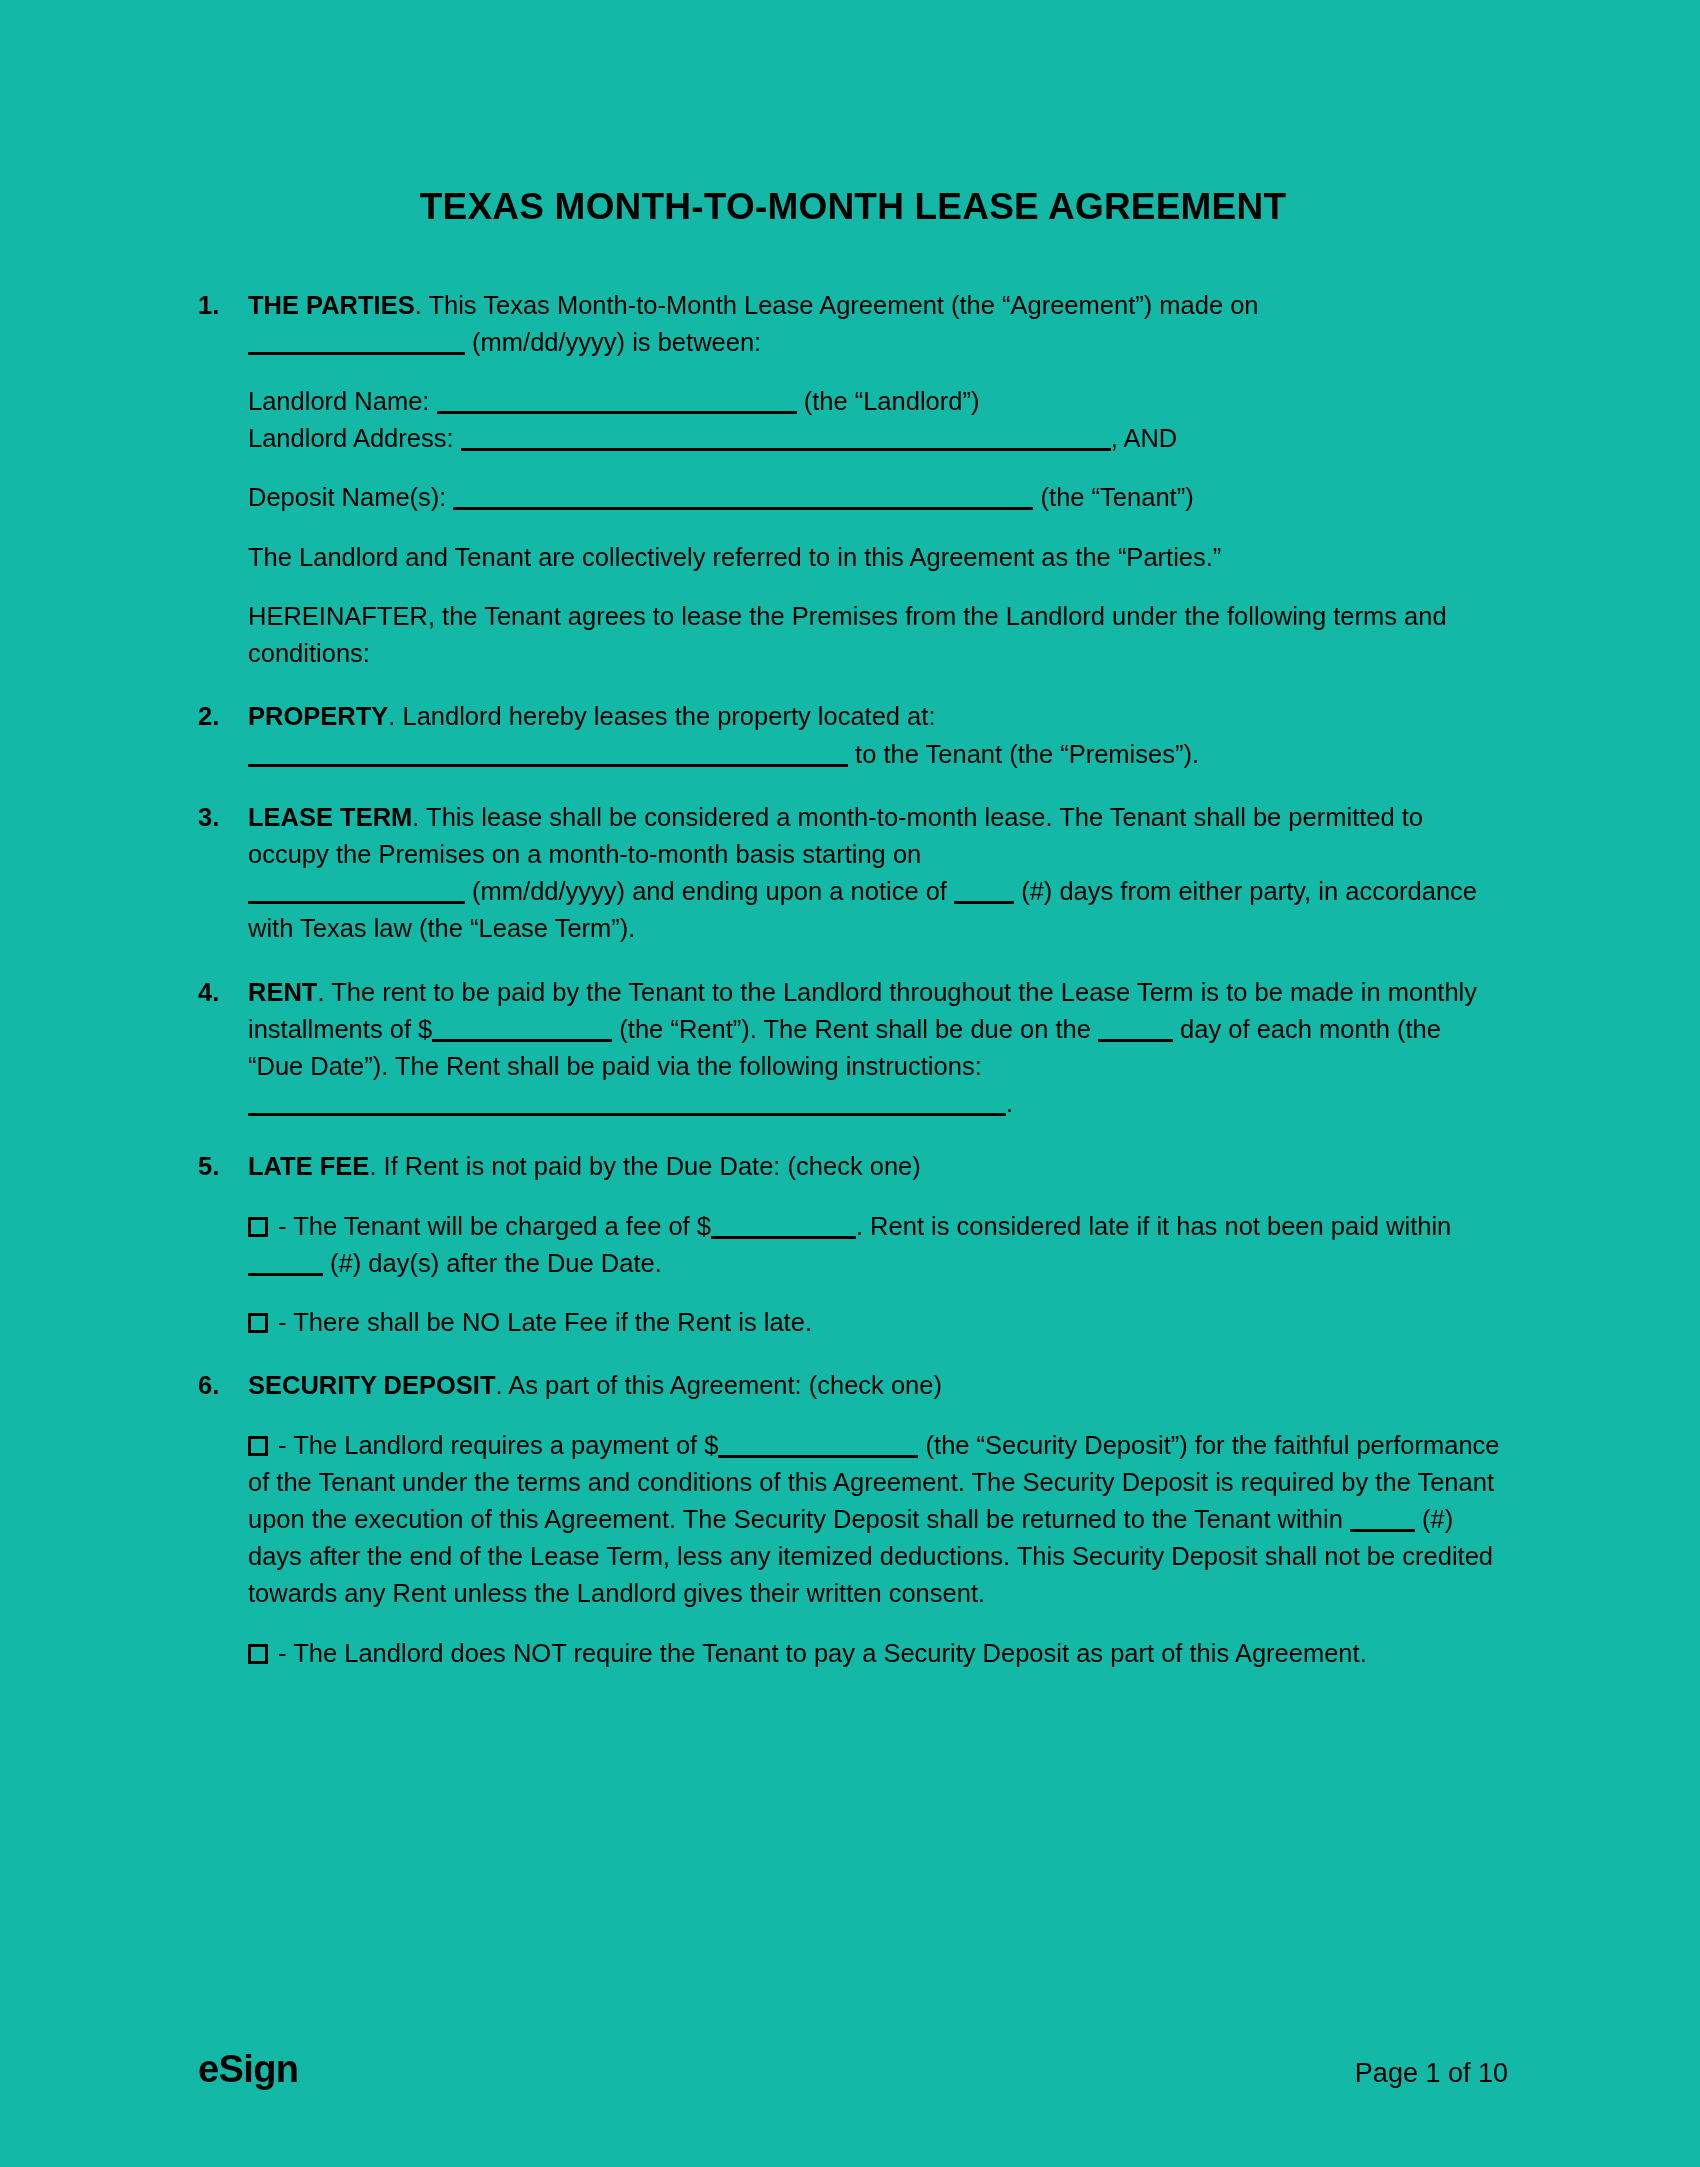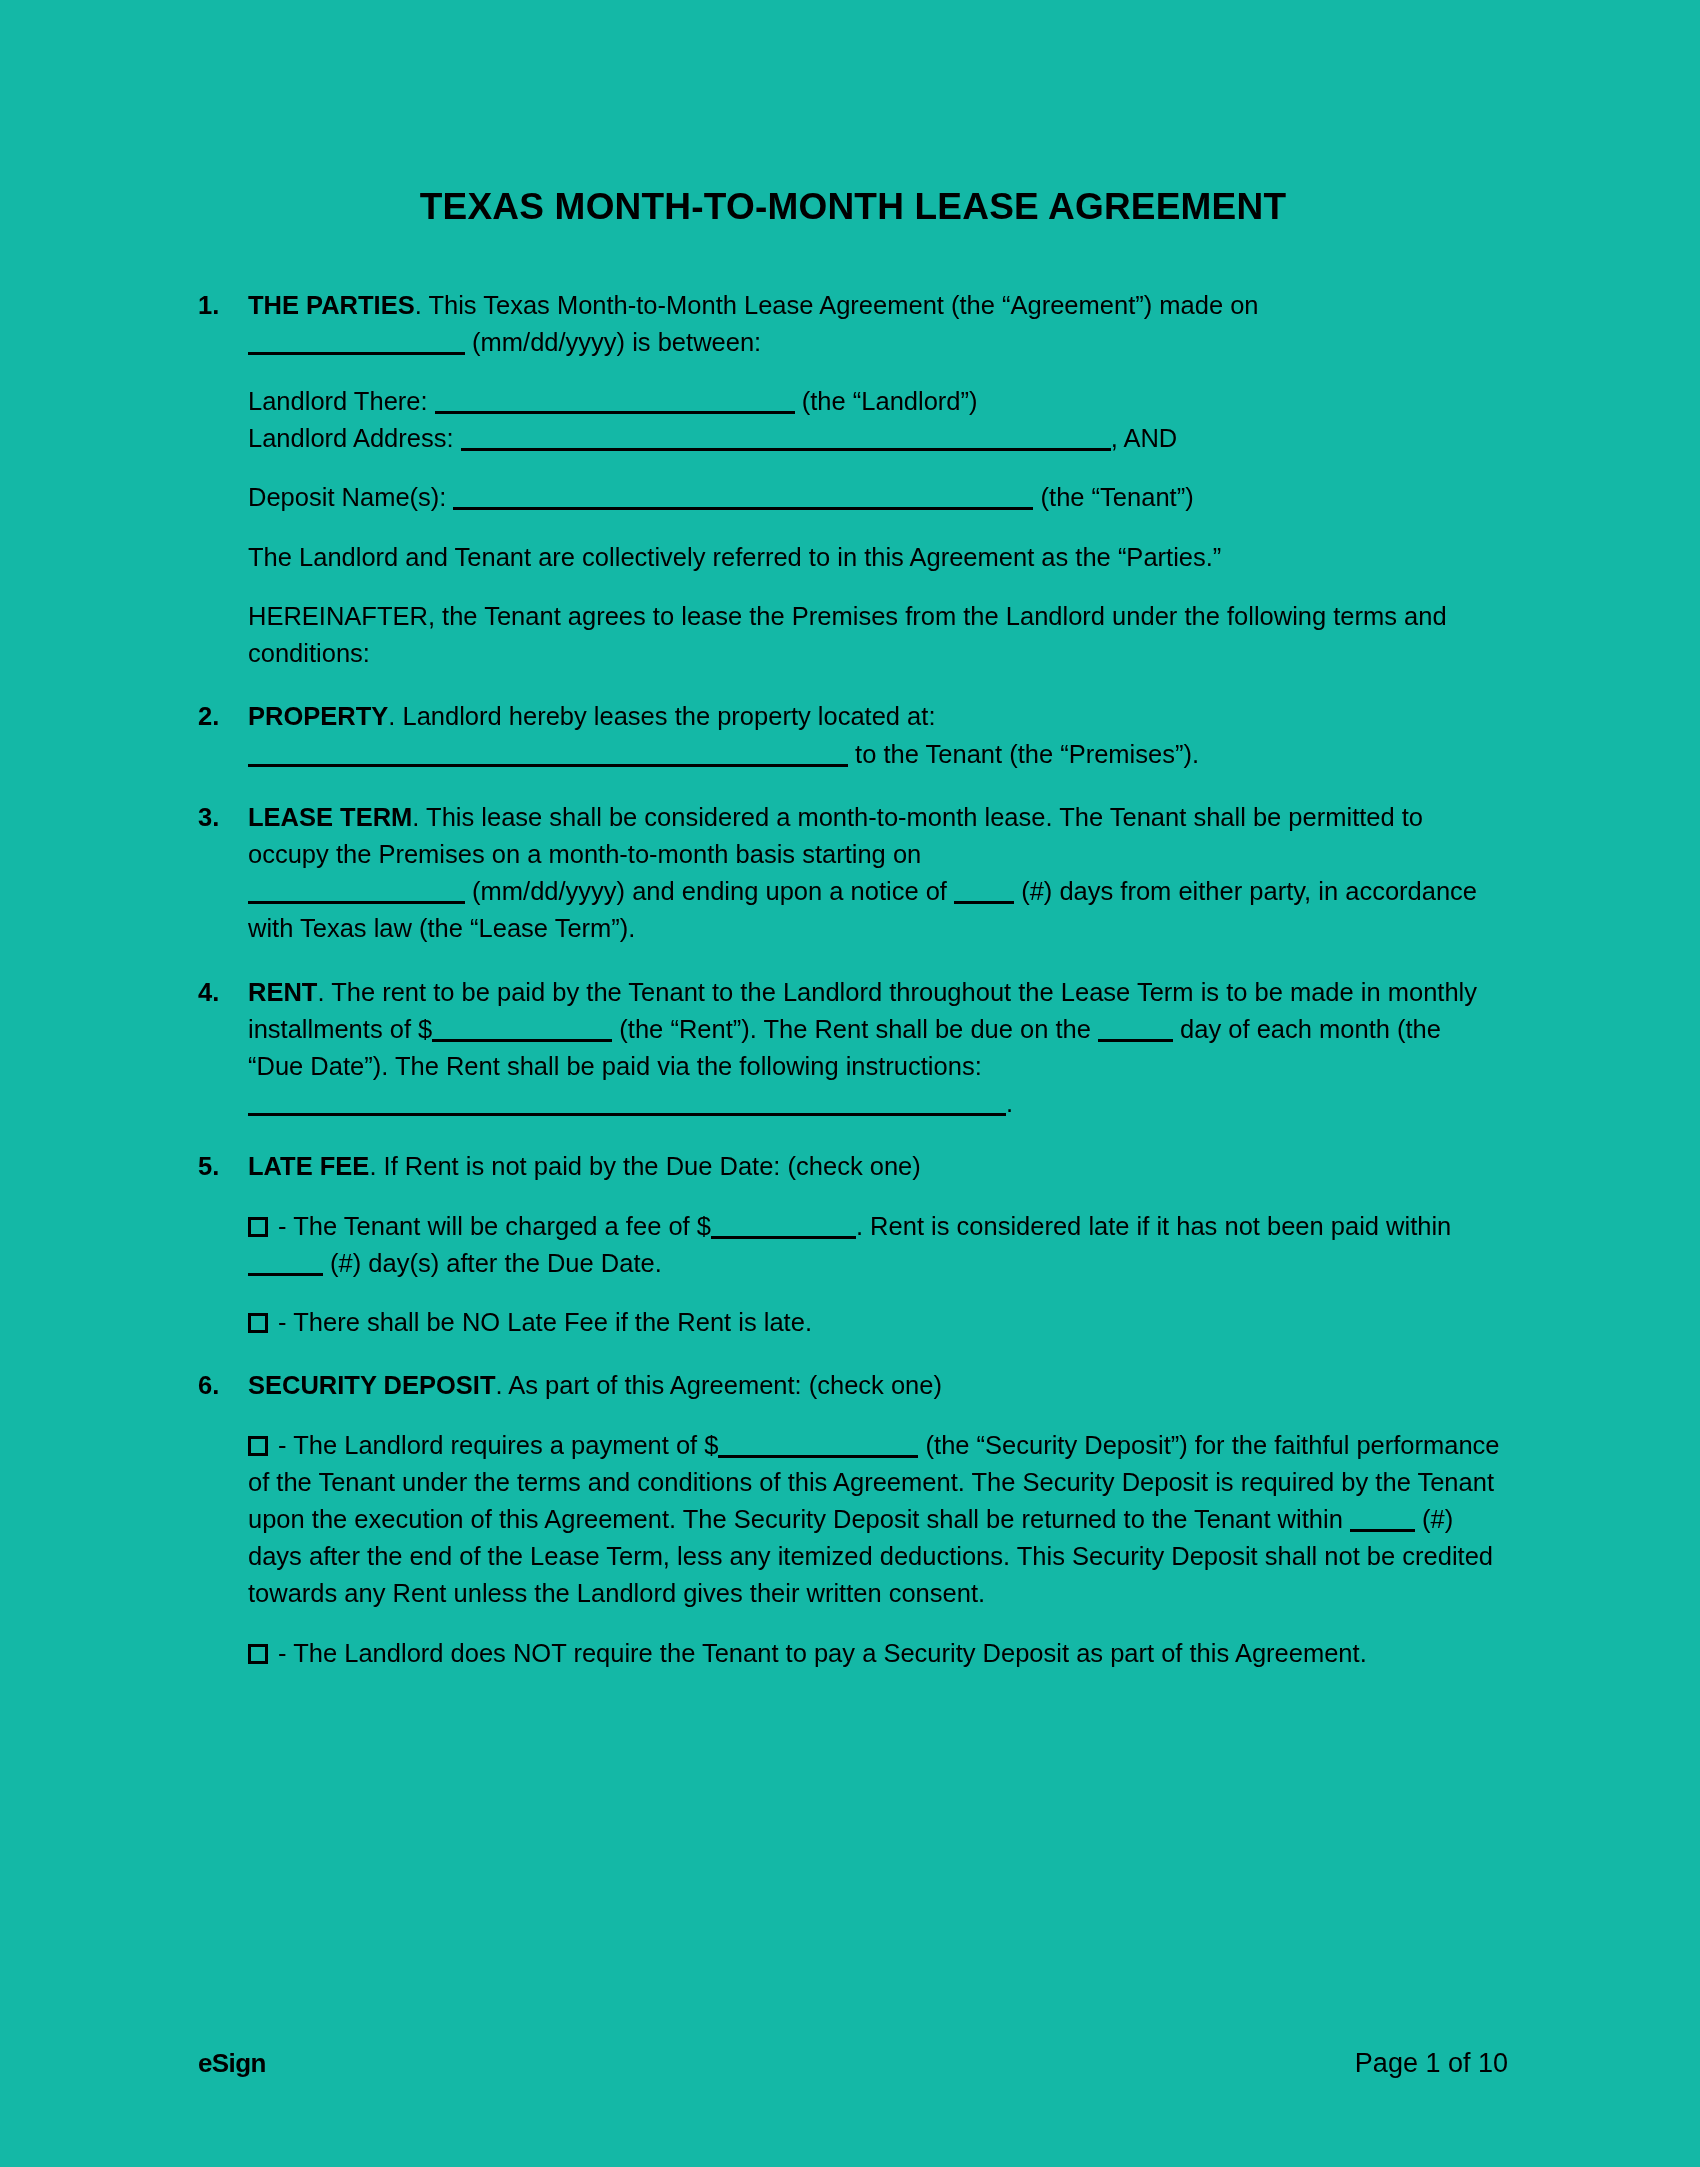--- a/index.html
+++ b/index.html
@@ -86,41 +86,41 @@
     position: absolute;
     left: 198px;
     right: 192px;
     top: 2048px;
     display: flex;
     justify-content: space-between;
     align-items: baseline;
     font-size: 25.5px;
   }
   .brand {
-    font-size: 26px;
+    font-size: 38px;
     font-weight: bold;
     letter-spacing: -0.6px;
   }
   .page-num { font-size: 27px; }
 </style>
 </head>
 <body>
 
 <div class="page">
 
   <div class="content">
 
     <h1 class="doc-title">TEXAS MONTH-TO-MONTH LEASE AGREEMENT</h1>
 
     <div class="clause">
       <span class="num">1.</span>
       <div class="para"><span class="lead">THE PARTIES</span><span>. This Texas Month-to-Month Lease Agreement (the “Agreement”) made on</span><br><span class="blank w-date"></span> <span>(mm/dd/yyyy) is between:</span></div>
 
       <div class="para">
-        <div><span>Landlord There:</span> <span class="blank w-name"></span> <span>(the “Landlord”)</span></div>
+        <div><span>Landlord Name:</span> <span class="blank w-name"></span> <span>(the “Landlord”)</span></div>
         <div><span>Landlord Address:</span> <span class="blank w-address"></span><span>, AND</span></div>
       </div>
 
       <div class="para"><span>Deposit Name(s):</span> <span class="blank w-tenant"></span> <span>(the “Tenant”)</span></div>
 
       <div class="para">The Landlord and Tenant are collectively referred to in this Agreement as the “Parties.”</div>
 
       <div class="para">HEREINAFTER, the Tenant agrees to lease the Premises from the Landlord under the following terms and conditions:</div>
     </div>
 

